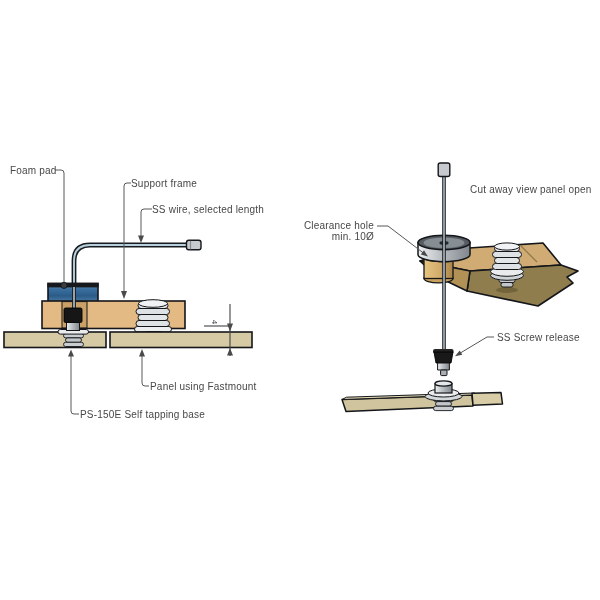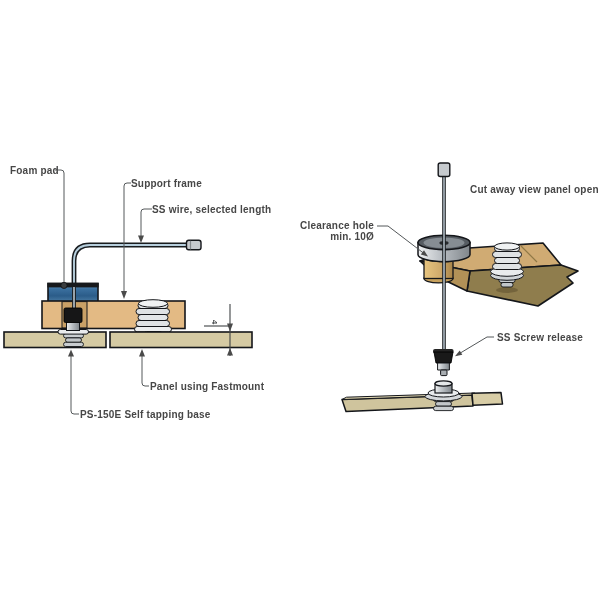--- a/index.html
+++ b/index.html
@@ -1,17 +1,17 @@
 <!DOCTYPE html>
 <html><head>
 <meta charset="utf-8">
 <style>
   html,body{margin:0;padding:0;background:#ffffff;}
   .canvas{position:relative;width:600px;height:420px;background:#ffffff;overflow:hidden;
-          font-family:"Liberation Sans", sans-serif;font-weight:bold;}
+          font-family:"Liberation Sans", sans-serif;}
   svg{position:absolute;left:0;top:0;}
   text{font-family:"Liberation Sans", sans-serif;font-size:10px;fill:#474747;letter-spacing:.2px;}
   .dim-text{font-size:8px;fill:#3f4244;}
   .leader{fill:none;stroke:#54585a;stroke-width:1;}
   .arrow{fill:#4a4a4a;stroke:none;}
   .outline{stroke:#14161a;}
 </style>
 </head>
 <body>
 

